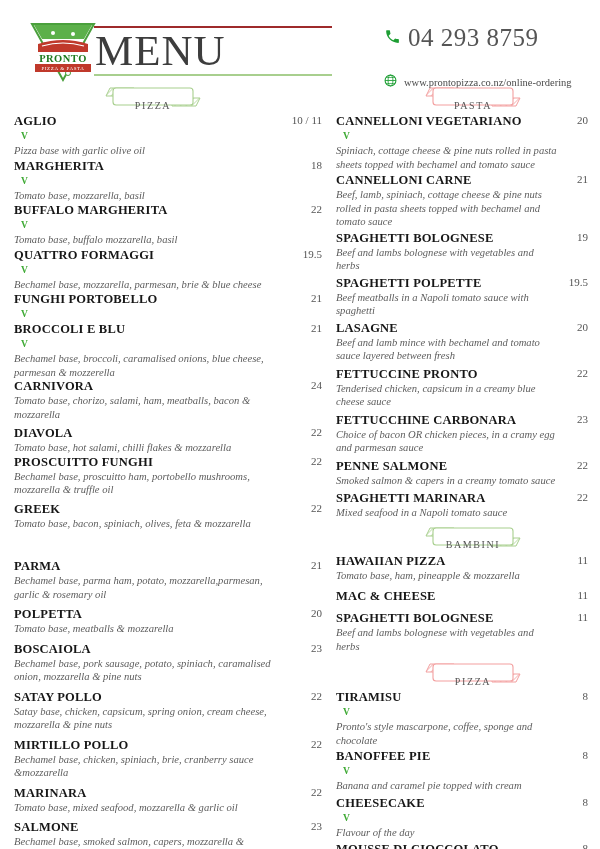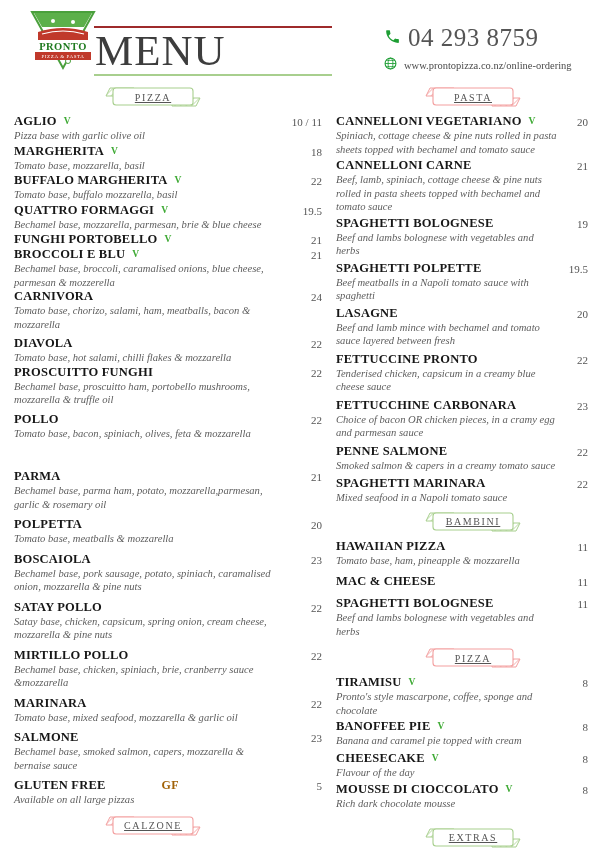--- a/index.html
+++ b/index.html
@@ -12,21 +12,21 @@
   #page {
     position: relative;
     width: 600px; height: 849px;
     background: #fff;
   }
 
   
   #header { position: relative; height: 84px; }
 
   .logo {
-    position: absolute; left: 26px; top: 8px;
+    position: absolute; left: 26px; top: 20px;
     width: 74px; height: 64px;
   }
 
   .menu-word-wrap {
     position: absolute; left: 94px; top: 26px; width: 238px;
   }
   .menu-rule-top { height: 2px; background: #9e2a2b; width: 238px; }
   .menu-rule-bot { height: 2px; background: #a8cf8e; width: 238px; }
   .menu-word {
     font-size: 43px; line-height: 46px;
@@ -36,53 +36,53 @@
     text-align: left;
     padding: 0 0 0 1px;
   }
 
   .contact { position: absolute; left: 384px; top: 24px; }
   .phone-row { display: flex; align-items: center; gap: 7px; }
   .phone-num {
     font-size: 25px; color: #555; letter-spacing: 0.5px;
     font-family: "Liberation Serif", "DejaVu Serif", serif;
   }
-  .web-row { display: flex; align-items: center; gap: 7px; margin-top: 4px; }
+  .web-row { display: flex; align-items: center; gap: 7px; margin-top: 21px; }
   .web-url { font-size: 10.5px; color: #4a4a4a; font-family: "Liberation Serif","DejaVu Serif",serif; }
 
   
   .banner {
     position: relative;
     width: 118px; height: 26px;
     margin: 0 auto;
   }
   .banner svg { position: absolute; left: 0; top: 0; }
   .banner .btxt {
-    position: absolute; left: 0; top: 0;
+    position: absolute; left: 0; top: 8px;
     width: 118px; height: 26px;
     display: flex; align-items: center; justify-content: center;
     font-size: 10px; letter-spacing: 1.6px; color: #555;
     font-family: "Liberation Serif", "DejaVu Serif", serif;
-    text-decoration: underline;
   }
 
   
   #cols { position: absolute; top: 84px; left: 0; width: 600px; }
   .col { position: absolute; top: 0; }
   #col-left  { left: 14px;  width: 308px; }
   #col-right { left: 336px; width: 252px; }
 
   .sec-banner-wrap { height: 30px; position: relative; }
   #col-left  .sec-banner-wrap .banner { margin-left: 80px; }
   #col-right .sec-banner-wrap .banner { margin-left: 78px; }
 
   .item { position: relative; }
   .item-head {
-    display: flex; align-items: flex-end;
+    display: flex; align-items: flex-start;
     position: relative;
+    flex-direction: column;
   }
   .item-name {
     font-weight: bold; font-size: 12.5px; color: #171717;
     letter-spacing: 0.2px; line-height: 15px;
     font-family: "Liberation Serif", "DejaVu Serif", serif;
   }
   .veg {
     color: #3faa35; font-weight: bold; font-size: 9.5px;
     margin-left: 7px; line-height: 15px;
   }
@@ -239,21 +239,21 @@
         </div>
         <div class="item" style="margin-bottom: 5px;">
           <div class="item-head">
             <span class="item-name">PROSCUITTO FUNGHI</span>
             <span class="price">22</span>
           </div>
           <div class="desc">Bechamel base, proscuitto ham, portobello mushrooms, mozzarella &amp; truffle oil</div>
         </div>
         <div class="item" style="margin-bottom: 6px;">
           <div class="item-head">
-            <span class="item-name">POLLO</span>
+            <span class="item-name">GREEK</span>
             <span class="price">22</span>
           </div>
           <div class="desc">Tomato base, bacon, spiniach, olives, feta &amp; mozzarella</div>
         </div>
         <div class="item" style="margin-bottom: 6px; margin-top: 29px;">
           <div class="item-head">
             <span class="item-name">PARMA</span>
             <span class="price">21</span>
           </div>
           <div class="desc">Bechamel base, parma ham, potato, mozzarella,parmesan, garlic &amp; rosemary oil</div>

